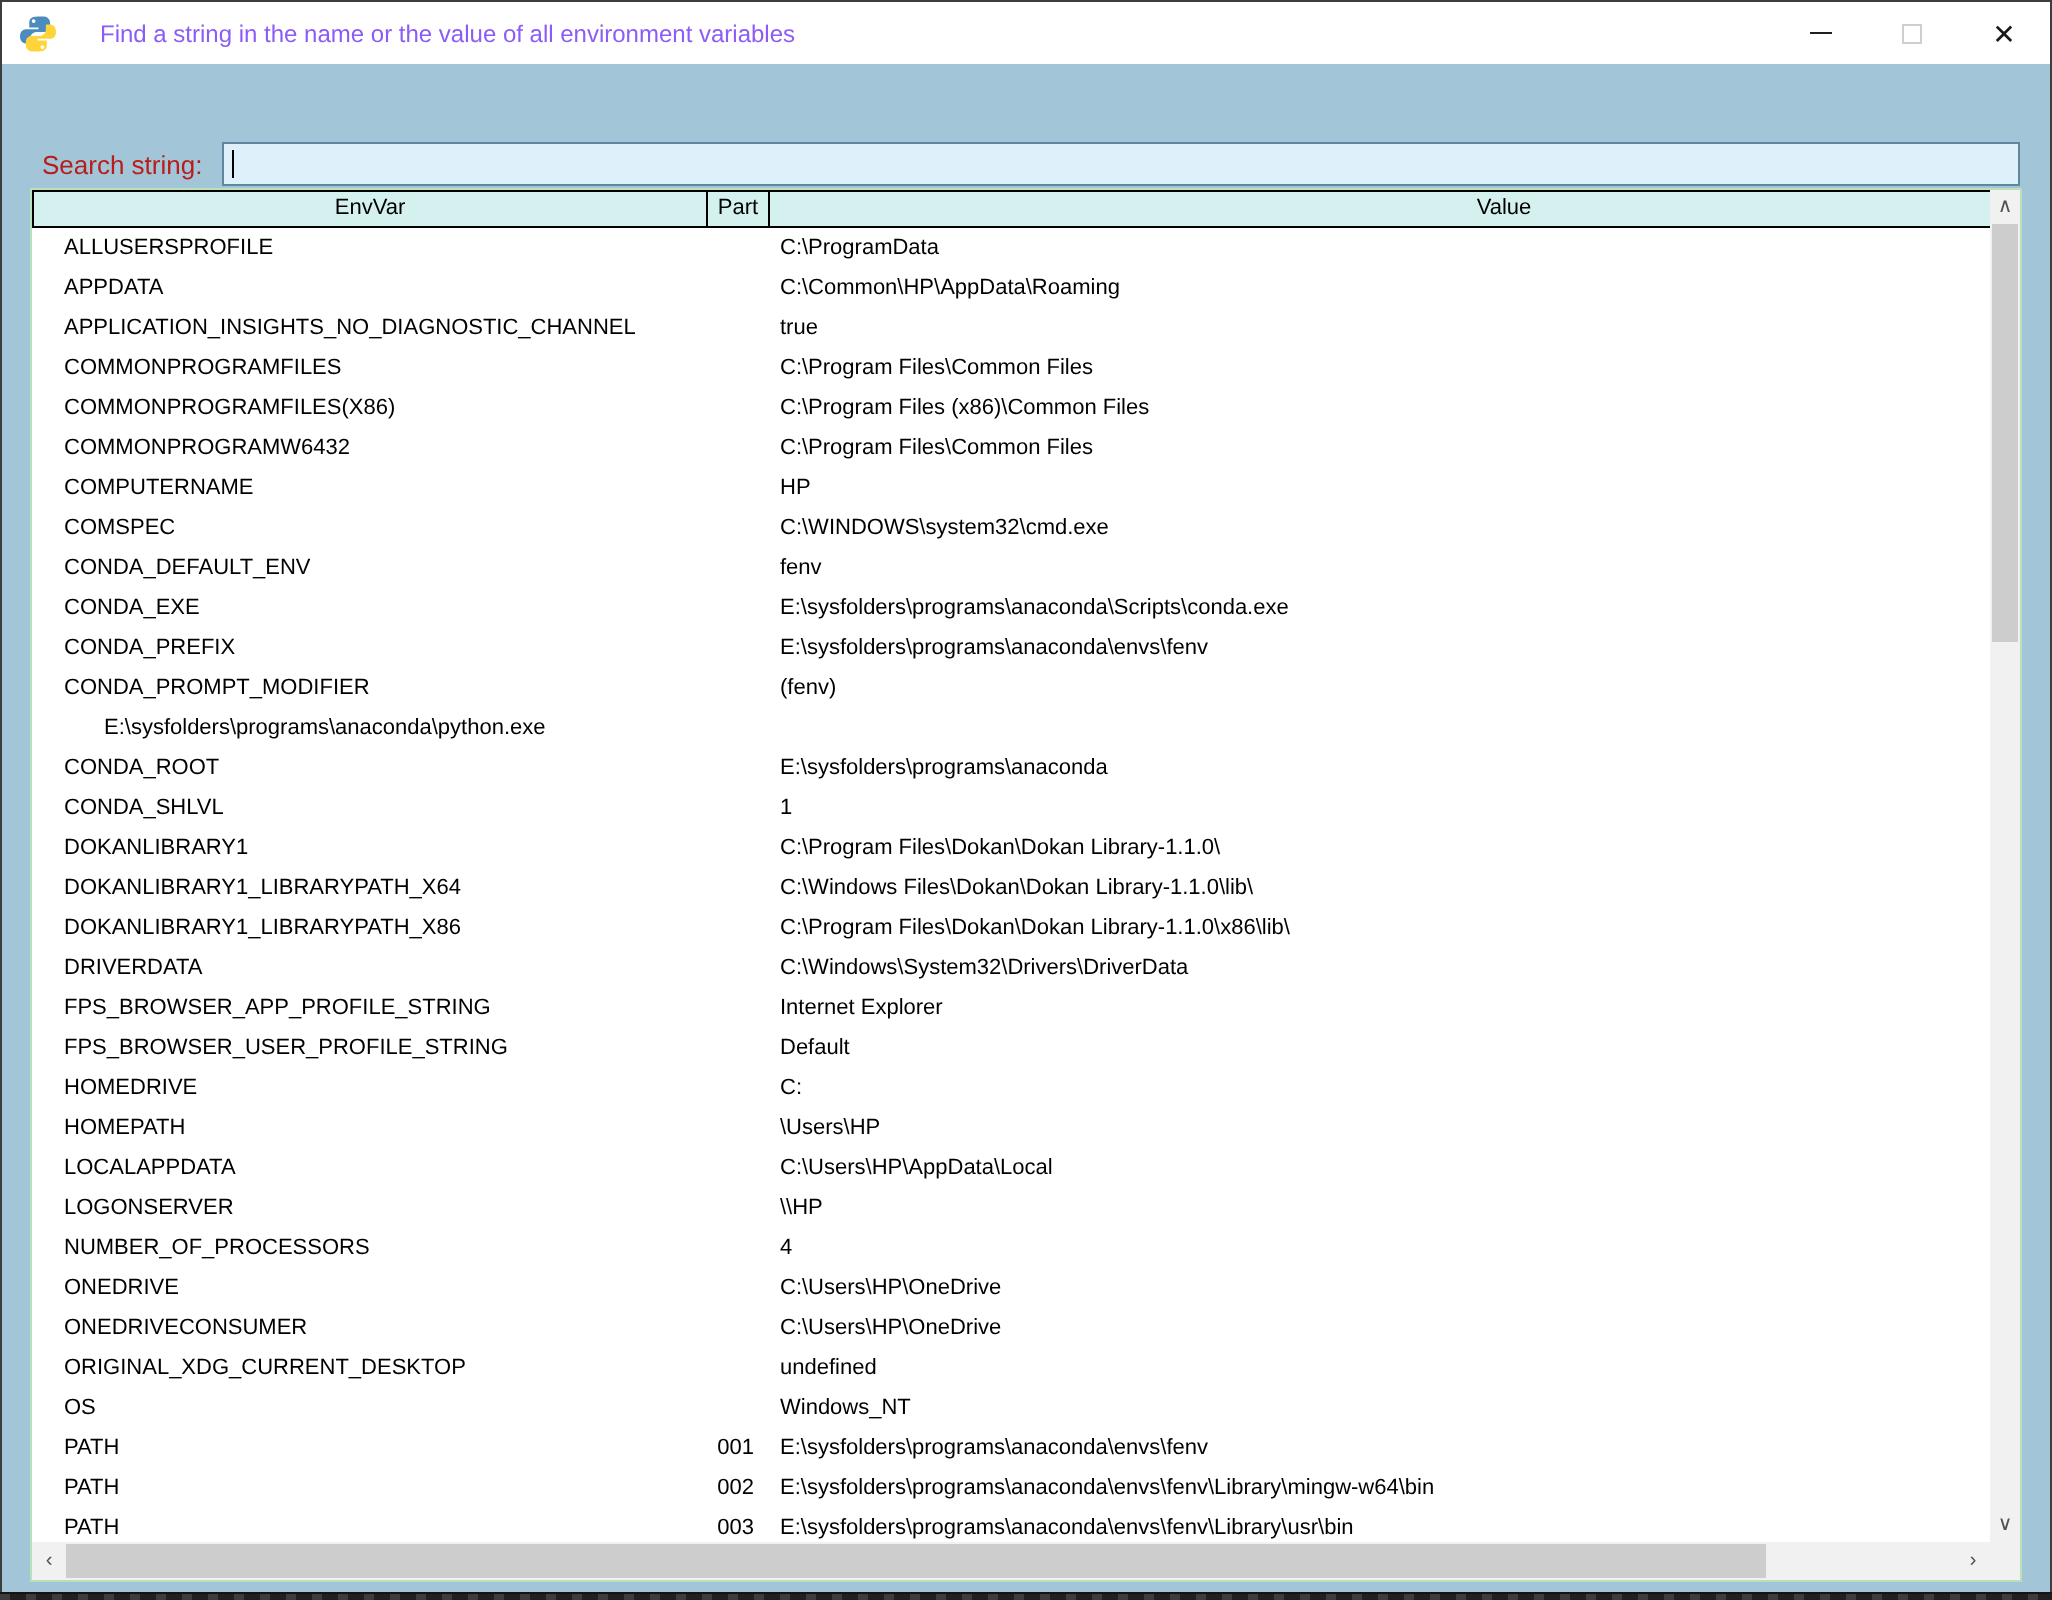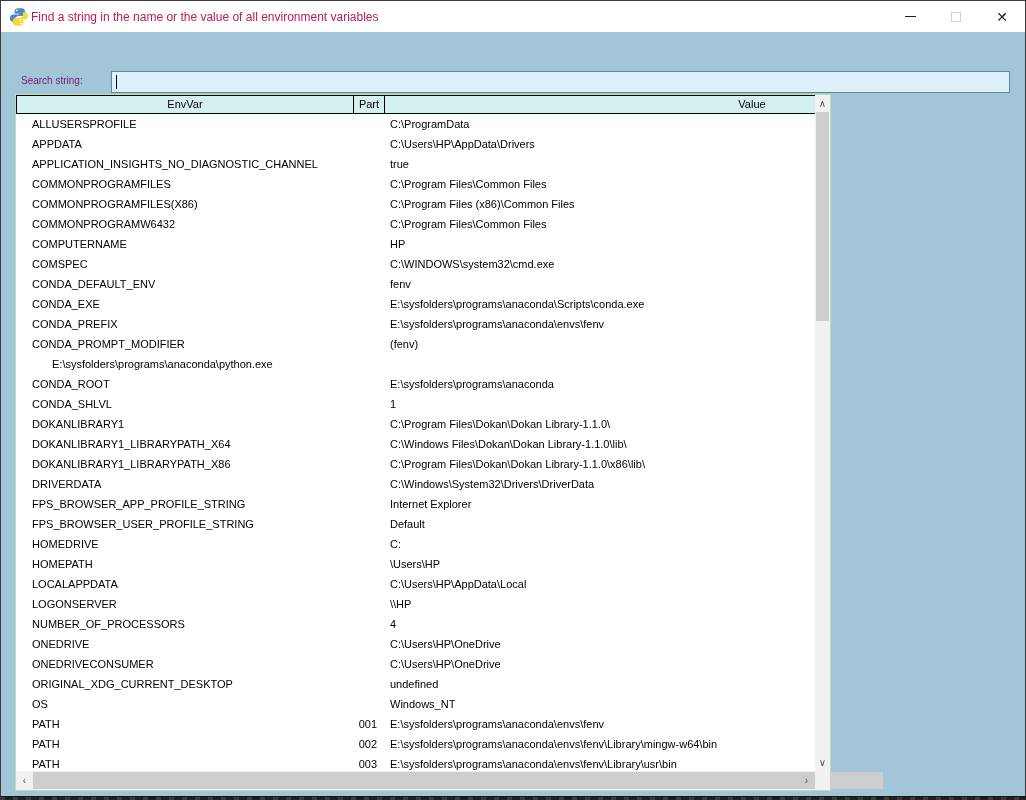--- a/index.html
+++ b/index.html
@@ -11,30 +11,30 @@
     border:1px solid #3d3d3d; border-bottom:none;
     background:#a2c6d8;
   }
 
   
   .titlebar {
     height:31px; background:#ffffff;
     display:flex; align-items:center;
   }
   .app-icon { width:20px; height:20px; margin-left:8px; flex:0 0 auto; }
-  .title-text { margin-left:2px; font-size:12px; color:#be185d; white-space:nowrap; }
+  .title-text { margin-left:21px; font-size:12px; color:#8b5cf6; white-space:nowrap; }
   .caption-buttons { margin-left:auto; display:flex; height:100%; }
   .cap-btn { width:46px; height:100%; display:flex; align-items:center; justify-content:center; }
   .min-glyph { width:11px; height:0; border-top:1px solid #202020; }
   .max-glyph { width:10px; height:10px; border:1px solid #cfcfcf; }
   .close-glyph { font-size:14px; color:#1a1a1a; line-height:1; }
 
   
   .toolbar { position:absolute; left:1px; right:1px; top:32px; height:61px; background:#a2c6d8; }
-  .lbl { position:absolute; font-size:10px; color:#701a75; white-space:nowrap; }
+  .lbl { position:absolute; font-size:13px; color:#b91c1c; white-space:nowrap; }
   #search-label { left:19px; top:42px; }
   #search-input-wrap {
     position:absolute; left:109px; top:38px; width:899px; height:22px;
     background:#def1fb; border:1px solid #5f87a0;
   }
   #search-input {
     width:100%; height:100%; border:none; background:transparent; outline:none;
     font-family:"Liberation Sans", sans-serif; font-size:13px; padding-left:5px; color:#000;
   }
   .caret { position:absolute; left:4px; top:3px; width:1px; height:14px; background:#000; }
@@ -54,21 +54,21 @@
   .checkbox {
     position:absolute; left:413px; top:70px; width:13px; height:13px;
     background:#e6e6fa; border:1px solid #7b2e91;
     display:flex; align-items:center; justify-content:center;
     font-size:11px; font-weight:bold; color:#2e2e5e; line-height:1;
   }
   #ignorecase-label { left:433px; top:69px; }
 
   
   .grid {
-    position:absolute; left:14px; top:93px; width:816px; height:697px;
+    position:absolute; left:14px; top:93px; width:996px; height:697px;
     background:#ffffff; border:1px solid #b9e0b9;
   }
   .grid-header {
     position:absolute; left:0; top:0; right:15px; height:19px;
     overflow:hidden; display:flex;
     border-bottom:1px solid #000;
   }
   .hcell {
     height:19px; background:#d5f1ef; border:1px solid #000;
     font-size:11px; color:#000; text-align:center; line-height:17px; flex:0 0 auto;
@@ -163,21 +163,21 @@
     <div class="grid-body">
   <div class="row">
     <span class="c-name">ALLUSERSPROFILE</span>
     <span class="c-part"></span>
     <span class="c-value">C:\ProgramData</span>
   </div>
 
   <div class="row">
     <span class="c-name">APPDATA</span>
     <span class="c-part"></span>
-    <span class="c-value">C:\Users\HP\AppData\Drivers</span>
+    <span class="c-value">C:\Common\HP\AppData\Roaming</span>
   </div>
 
   <div class="row">
     <span class="c-name">APPLICATION_INSIGHTS_NO_DIAGNOSTIC_CHANNEL</span>
     <span class="c-part"></span>
     <span class="c-value">true</span>
   </div>
 
   <div class="row">
     <span class="c-name">COMMONPROGRAMFILES</span>

